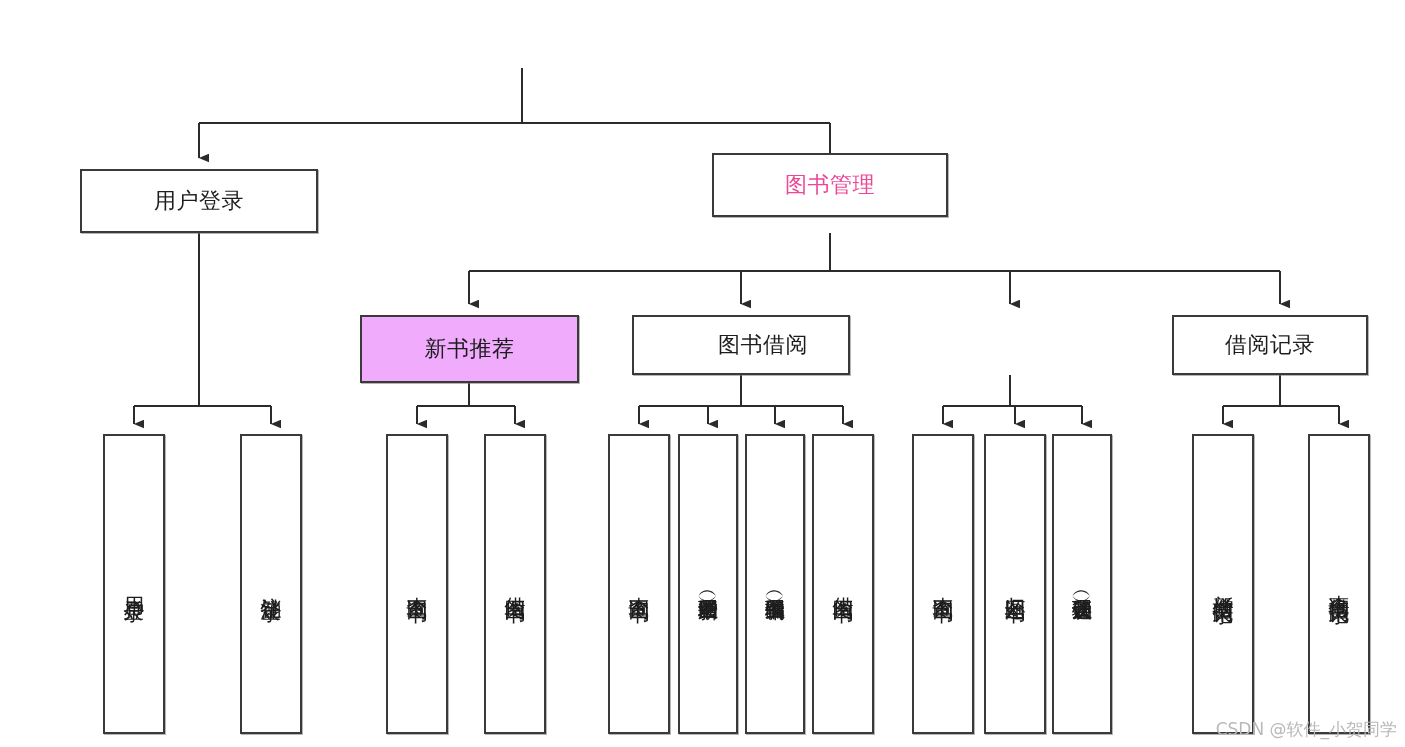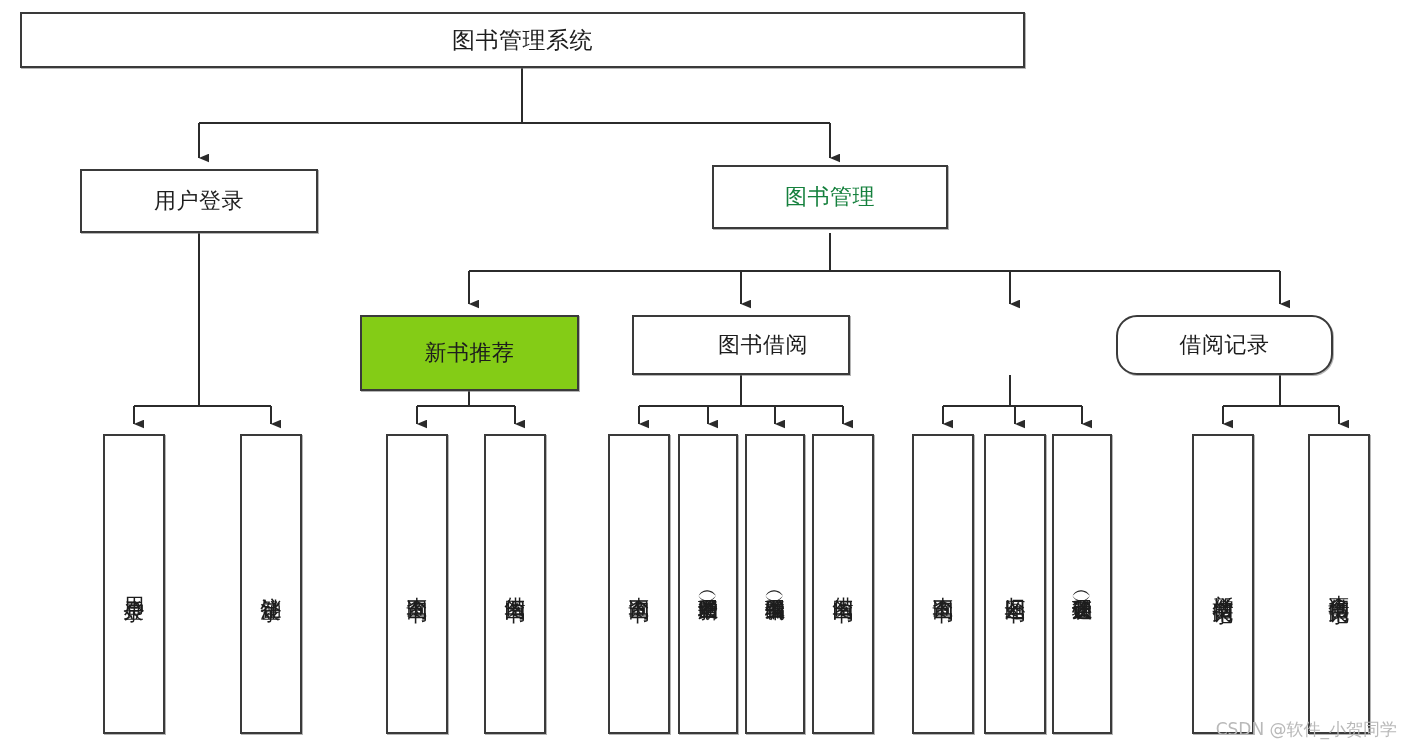--- a/index.html
+++ b/index.html
@@ -132,38 +132,35 @@
       <path d="M 1015,406 L 1015,424" marker-end="url(#arrowhead)"></path>
       <path d="M 1082,406 L 1082,424" marker-end="url(#arrowhead)"></path>
 
       <path d="M 1280,375 L 1280,406"></path>
       <path d="M 1223,406 L 1339,406"></path>
       <path d="M 1223,406 L 1223,424" marker-end="url(#arrowhead)"></path>
       <path d="M 1339,406 L 1339,424" marker-end="url(#arrowhead)"></path>
     </g>
   </svg>
 
-  <div class="node horiz root" style="left: 20px; top: 12px; width: 1005px; height: 56px; background: rgb(255, 255, 255); border-color: rgb(58, 58, 58); color: rgb(29, 29, 29);">
-    <span class="node-label">图书管理系统</span>
-  </div>
 
   <div class="node horiz" style="left: 80px; top: 169px; width: 238px; height: 64px; background: rgb(255, 255, 255); border-color: rgb(58, 58, 58); color: rgb(29, 29, 29);">
     <span class="node-label">用户登录</span>
   </div>
-  <div class="node horiz" style="left: 712px; top: 165px; width: 236px; height: 64px; background: rgb(255, 255, 255); border-color: rgb(58, 58, 58); color: #15803d;">
+  <div class="node horiz" style="left: 712px; top: 153px; width: 236px; height: 64px; background: rgb(255, 255, 255); border-color: rgb(58, 58, 58); color: #ec4899;">
     <span class="node-label">图书管理</span>
   </div>
 
-  <div class="node horiz" style="left: 360px; top: 315px; width: 219px; height: 76px; background: #84cc16; border-color: rgb(58, 58, 58); color: rgb(29, 29, 29);">
+  <div class="node horiz" style="left: 360px; top: 315px; width: 219px; height: 68px; background: #f0abfc; border-color: rgb(58, 58, 58); color: rgb(29, 29, 29);">
     <span class="node-label">新书推荐</span>
   </div>
   <div class="node horiz" style="left: 632px; top: 315px; width: 218px; height: 60px; background: rgb(255, 255, 255); border-color: rgb(58, 58, 58); color: rgb(29, 29, 29); padding-left: 44px;">
     <span class="node-label">图书借阅</span>
   </div>
-  <div class="node horiz" style="left: 1116px; top: 315px; width: 217px; height: 60px; background: rgb(255, 255, 255); border-color: rgb(58, 58, 58); color: rgb(29, 29, 29); border-radius: 21px;">
+  <div class="node horiz" style="left: 1172px; top: 315px; width: 196px; height: 60px; background: rgb(255, 255, 255); border-color: rgb(58, 58, 58); color: rgb(29, 29, 29);">
     <span class="node-label">借阅记录</span>
   </div>
 
   <div class="node vert" style="left: 103px; top: 434px; width: 62px; height: 300px; background: rgb(255, 255, 255); border-color: rgb(58, 58, 58); color: rgb(29, 29, 29);">
     <span class="node-label">用户登录</span>
   </div>
   <div class="node vert" style="left: 240px; top: 434px; width: 62px; height: 300px; background: rgb(255, 255, 255); border-color: rgb(58, 58, 58); color: rgb(29, 29, 29);">
     <span class="node-label">注销登录</span>
   </div>
   <div class="node vert" style="left: 386px; top: 434px; width: 62px; height: 300px; background: rgb(255, 255, 255); border-color: rgb(58, 58, 58); color: rgb(29, 29, 29);">

